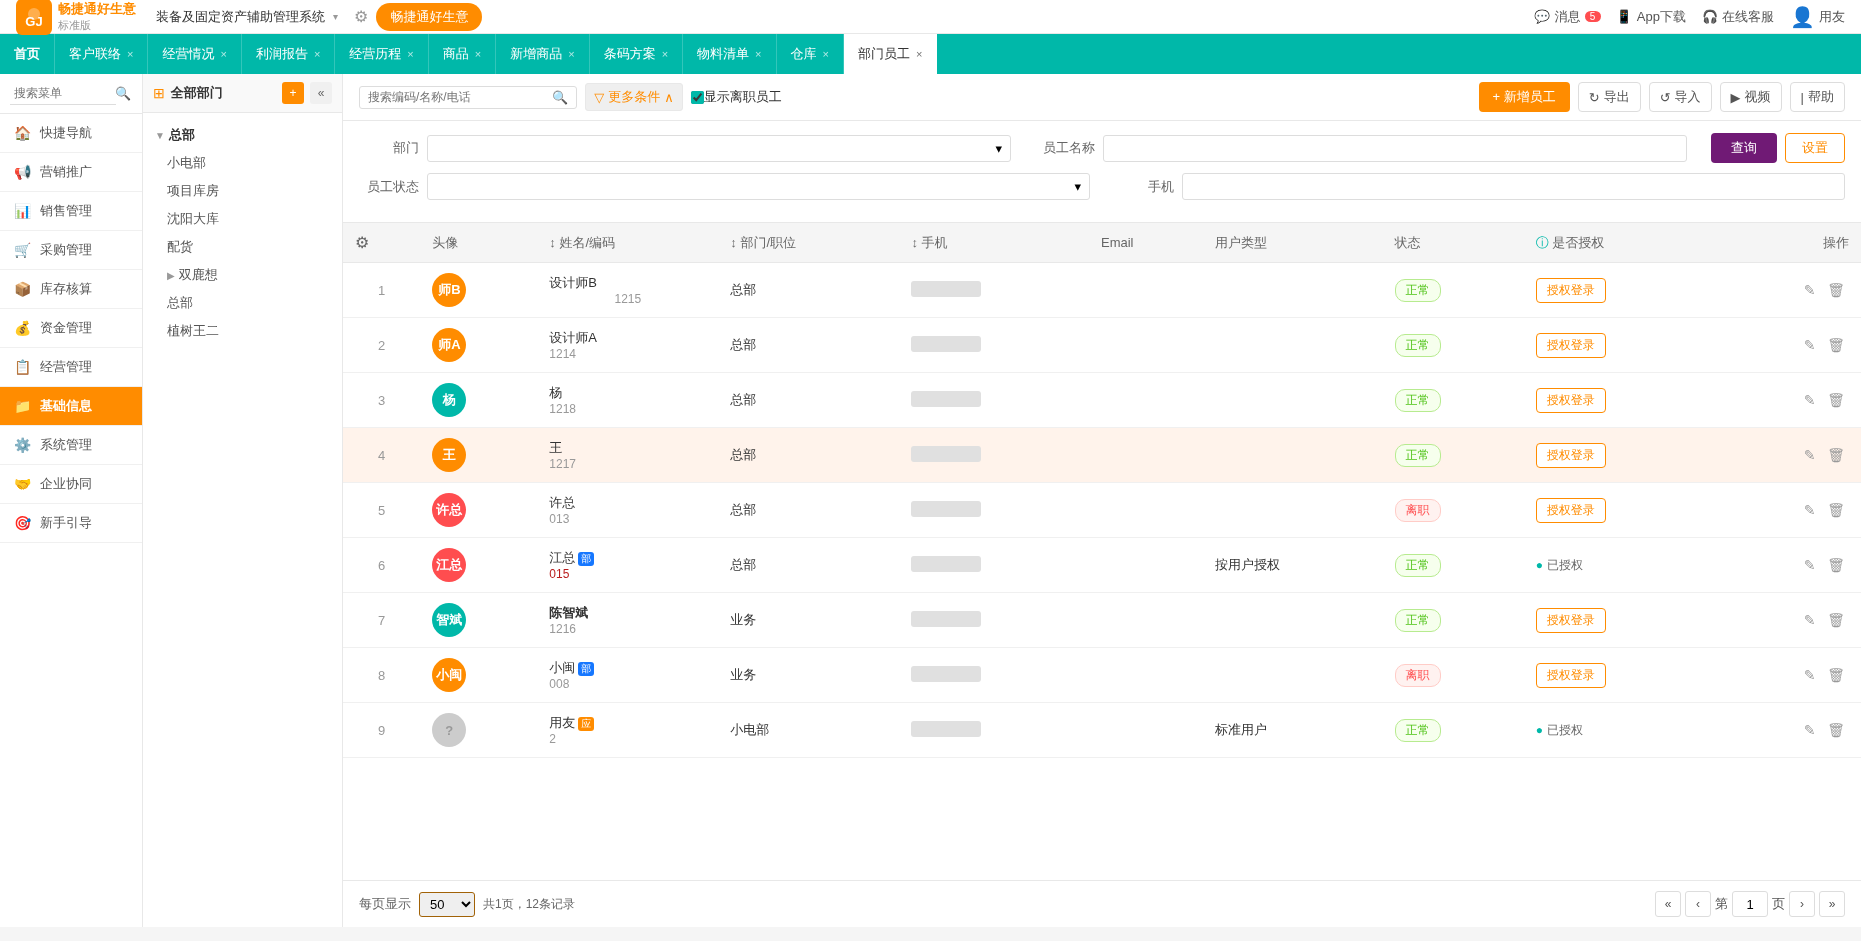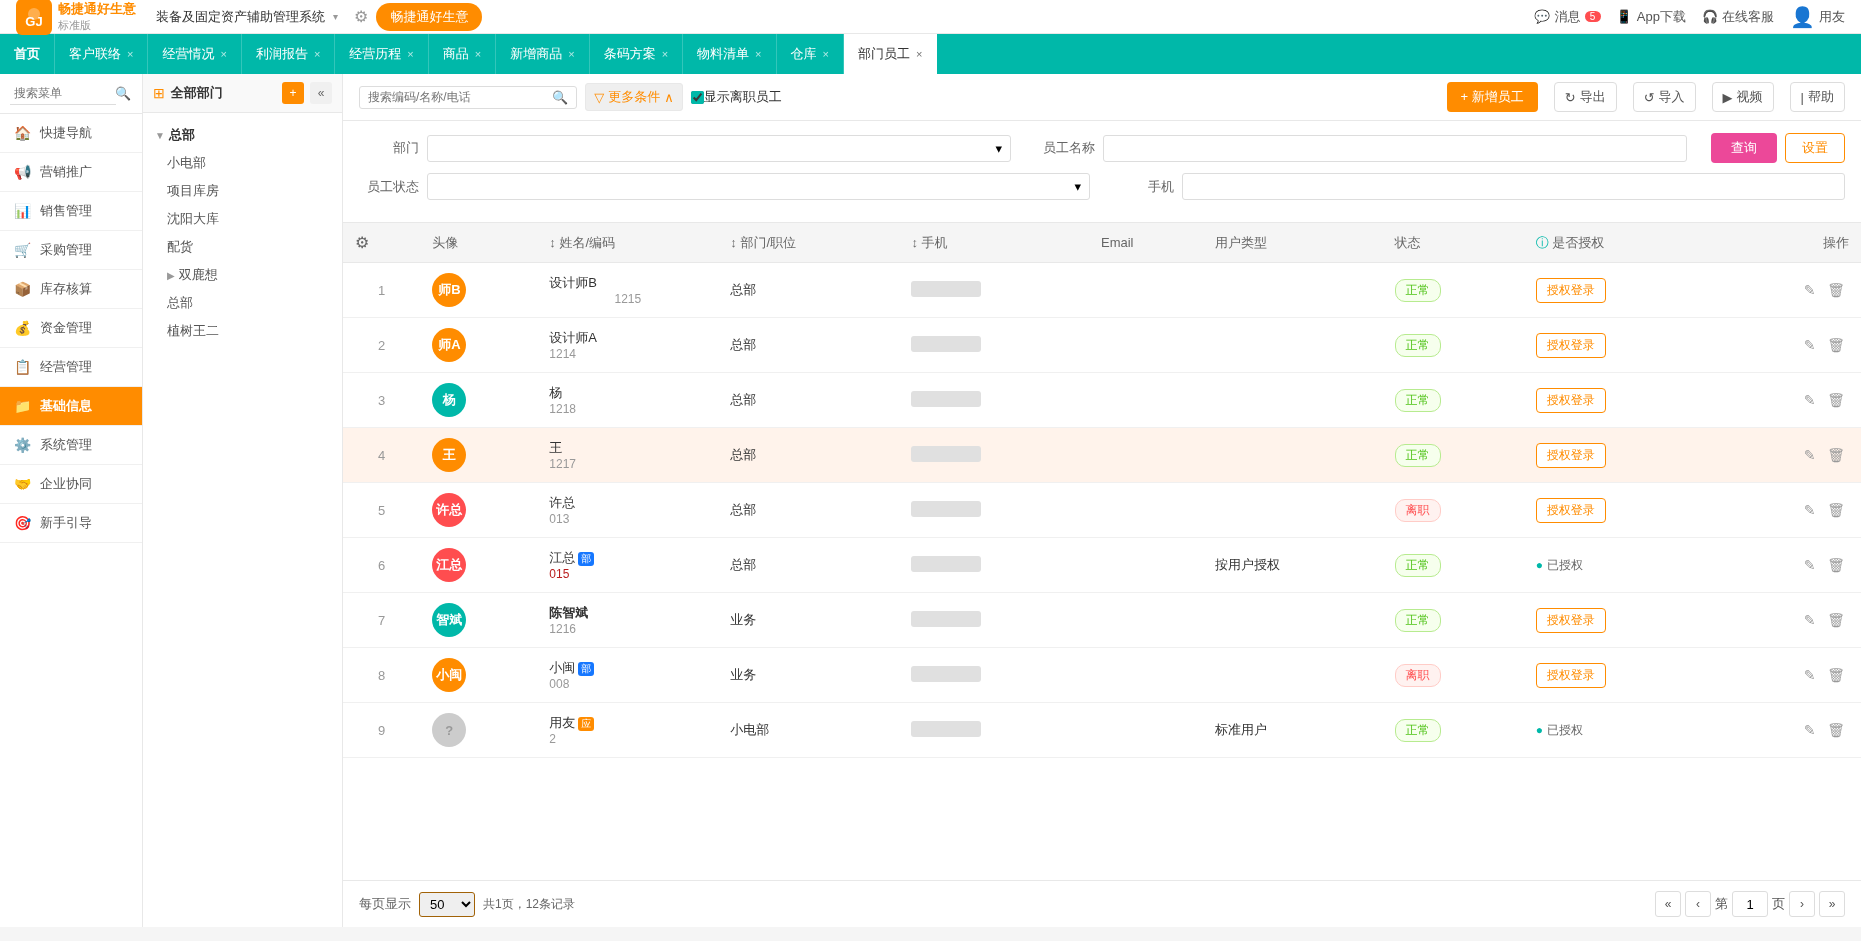--- a/index.html
+++ b/index.html
@@ -78,35 +78,35 @@
     .table-area { flex: 1; display: flex; flex-direction: column; overflow: hidden; }
 
     
     .filter-bar {
       background: #fff; border-bottom: 1px solid #e8e8e8; padding: 8px 16px;
       display: flex; align-items: center; gap: 8px;
     }
     .filter-more { display: flex; align-items: center; gap: 4px; color: #ff8c00; cursor: pointer; font-size: 12px; border: 1px solid #e8e8e8; border-radius: 3px; padding: 4px 8px; }
     .filter-checkbox { display: flex; align-items: center; font-size: 12px; color: #333; cursor: pointer; }
     .filter-checkbox input { accent-color: #00b8a9; }
-    .filter-bar-right { margin-left: auto; display: flex; align-items: flex-start; gap: 16px; }
+    .filter-bar-right { margin-left: auto; display: flex; align-items: flex-start; gap: 8px; }
     .btn-add { background: #ff8c00; color: #fff; border: none; border-radius: 4px; padding: 6px 14px; font-size: 13px; cursor: pointer; display: flex; align-items: center; gap: 4px; }
     .btn-outline { border: 1px solid #ddd; background: #fff; color: #555; border-radius: 4px; padding: 5px 10px; font-size: 12px; cursor: pointer; display: flex; align-items: center; gap: 4px; }
 
     
     .search-form {
       background: #fff; border-bottom: 1px solid #e8e8e8; padding: 12px 16px;
     }
     .form-row { display: flex; gap: 24px; margin-bottom: 10px; }
     .form-field { display: flex; align-items: center; gap: 8px; flex: 1; }
     .form-field label { color: #666; font-size: 13px; white-space: nowrap; min-width: 60px; text-align: right; }
     .form-field .field-input { flex: 1; border: 1px solid #ddd; border-radius: 3px; padding: 5px 8px; font-size: 13px; background: #fff; }
     .form-field .field-select { flex: 1; border: 1px solid #ddd; border-radius: 3px; padding: 5px 8px; font-size: 13px; background: #fff; display: flex; align-items: center; justify-content: space-between; cursor: pointer; }
     .form-actions { display: flex; gap: 8px; align-items: center; }
-    .btn-search { background: #ec4899; color: #fff; border: none; border-radius: 4px; padding: 6px 20px; font-size: 13px; cursor: pointer; }
+    .btn-search { background: #701a75; color: #fff; border: none; border-radius: 4px; padding: 6px 20px; font-size: 13px; cursor: pointer; }
     .btn-set { border: 1px solid #ff8c00; color: #ff8c00; background: #fff; border-radius: 4px; padding: 5px 16px; font-size: 13px; cursor: pointer; }
 
     
     .table-container { flex: 1; overflow-y: auto; background: #fff; }
     table { width: 100%; border-collapse: collapse; }
     thead tr { background: #f5f5f5; }
     th { padding: 10px 12px; text-align: left; color: #666; font-weight: normal; font-size: 13px; border-bottom: 1px solid #e8e8e8; white-space: nowrap; }
     td { padding: 10px 12px; border-bottom: 1px solid #f0f0f0; font-size: 13px; color: #333; vertical-align: middle; }
     tr.highlighted { background: #fff3eb; }
 

